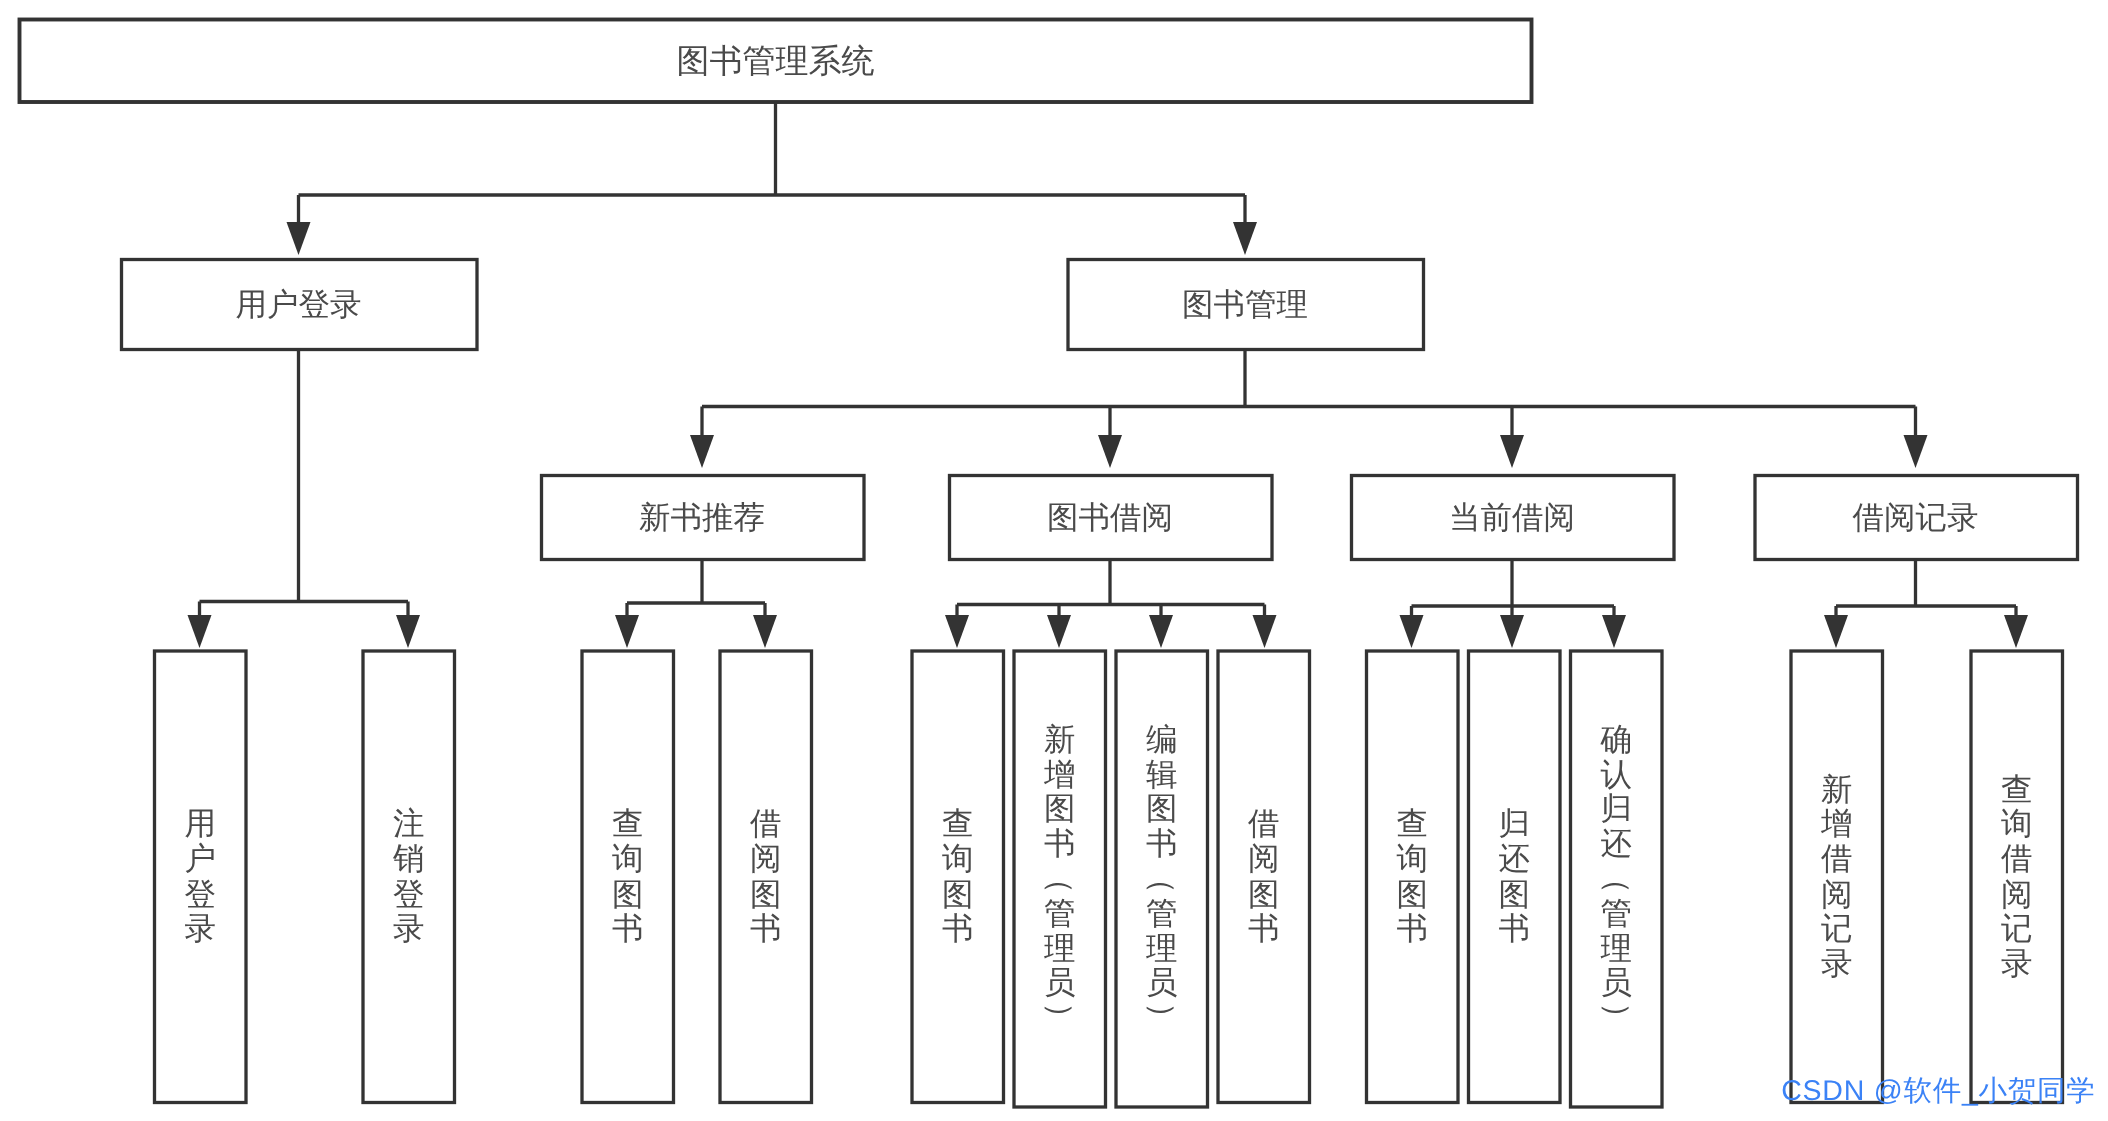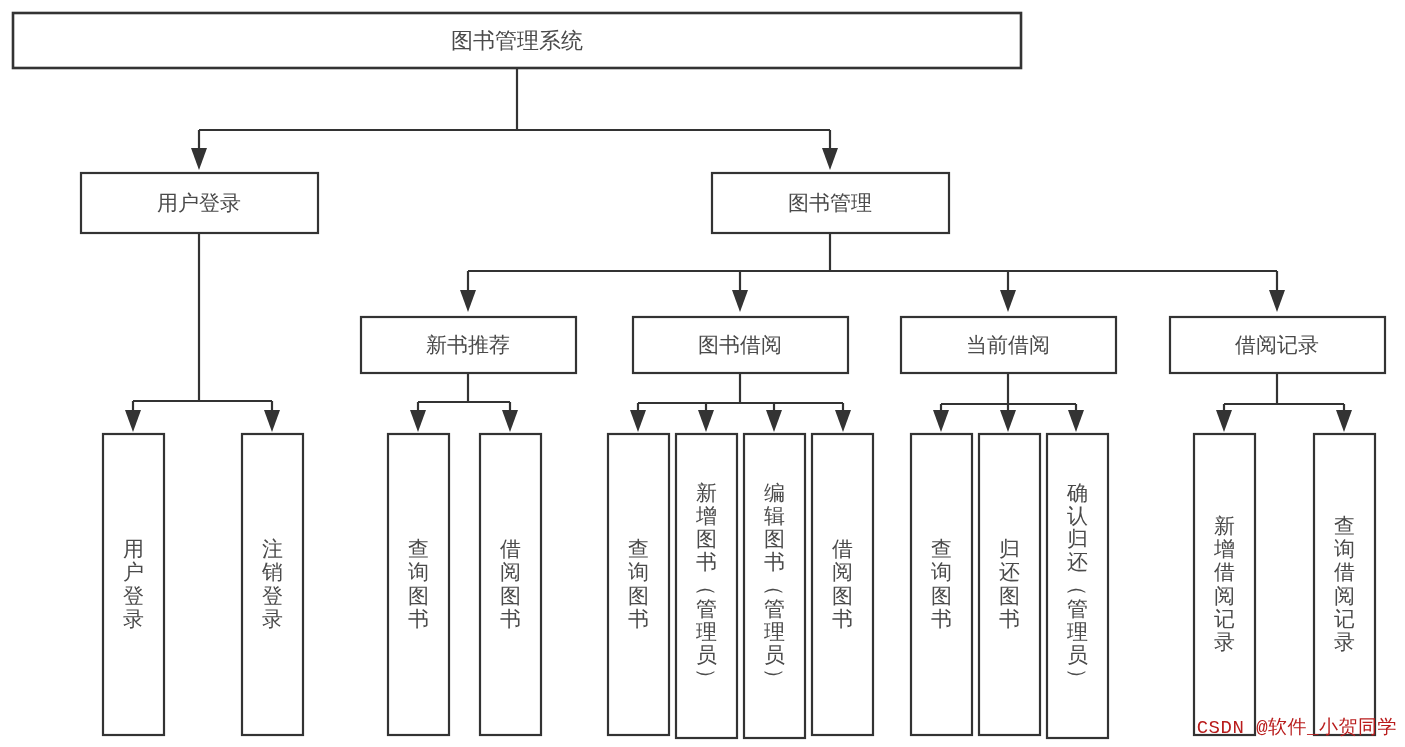--- a/index.html
+++ b/index.html
@@ -83,23 +83,23 @@
     display: block;
   }
   .vlabel span.ch.rot {
     display: block;
     transform: rotate(90deg);
   }
   #watermark {
     position: absolute;
     right: 8px;
     bottom: 6px;
-    font-family: Liberation Mono, monospace;
+    font-family: Liberation Sans, sans-serif;
     font-size: 19px;
-    color: #b91c1c;
+    color: #3b82f6;
     letter-spacing: 0.5px;
     user-select: none;
   }
 </style>
 </head>
 <body>
 
 <div id="diagram-root">
 
   <svg id="tree-svg" viewBox="0 0 1405 747">

